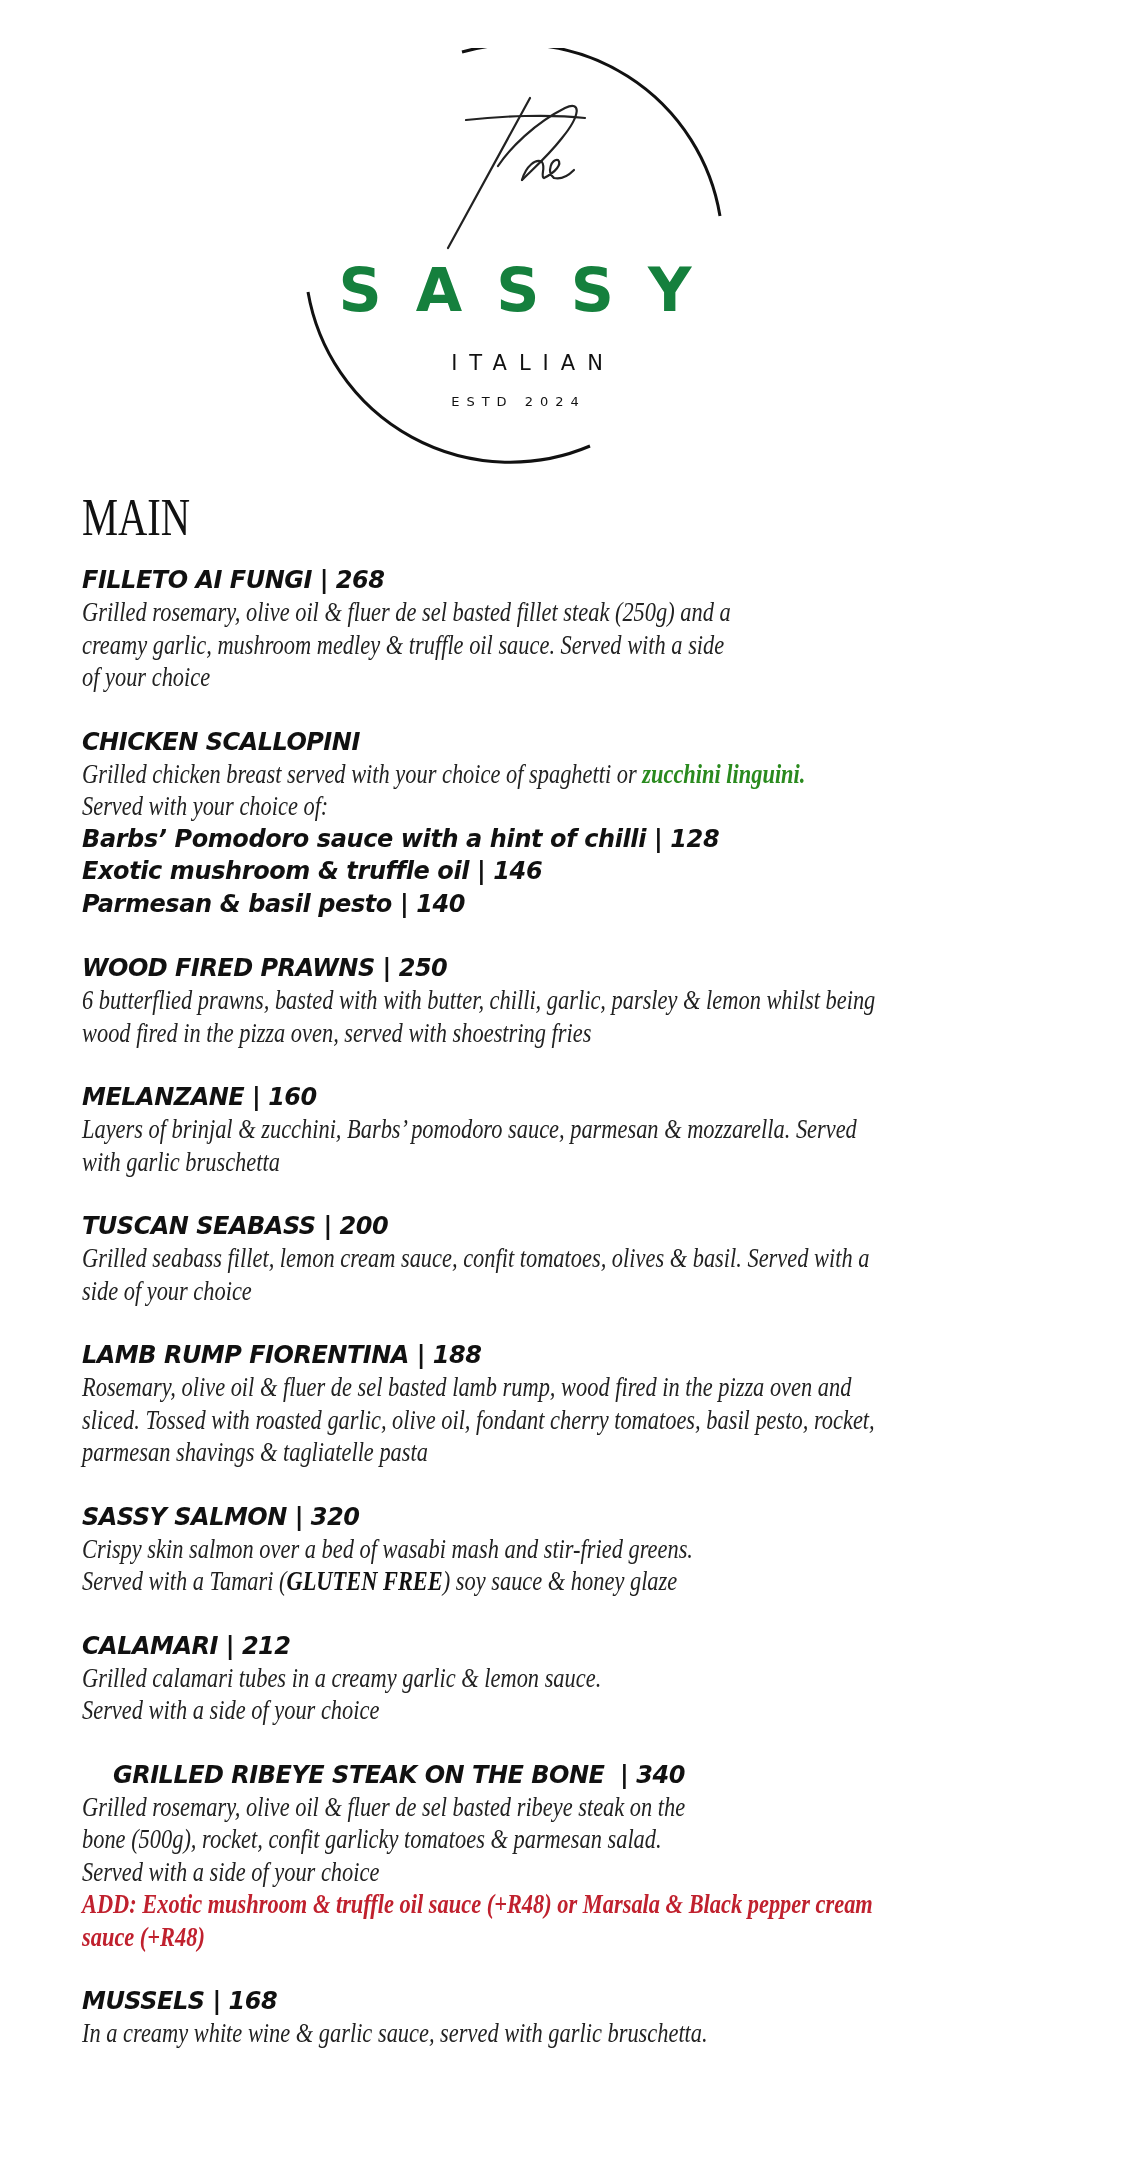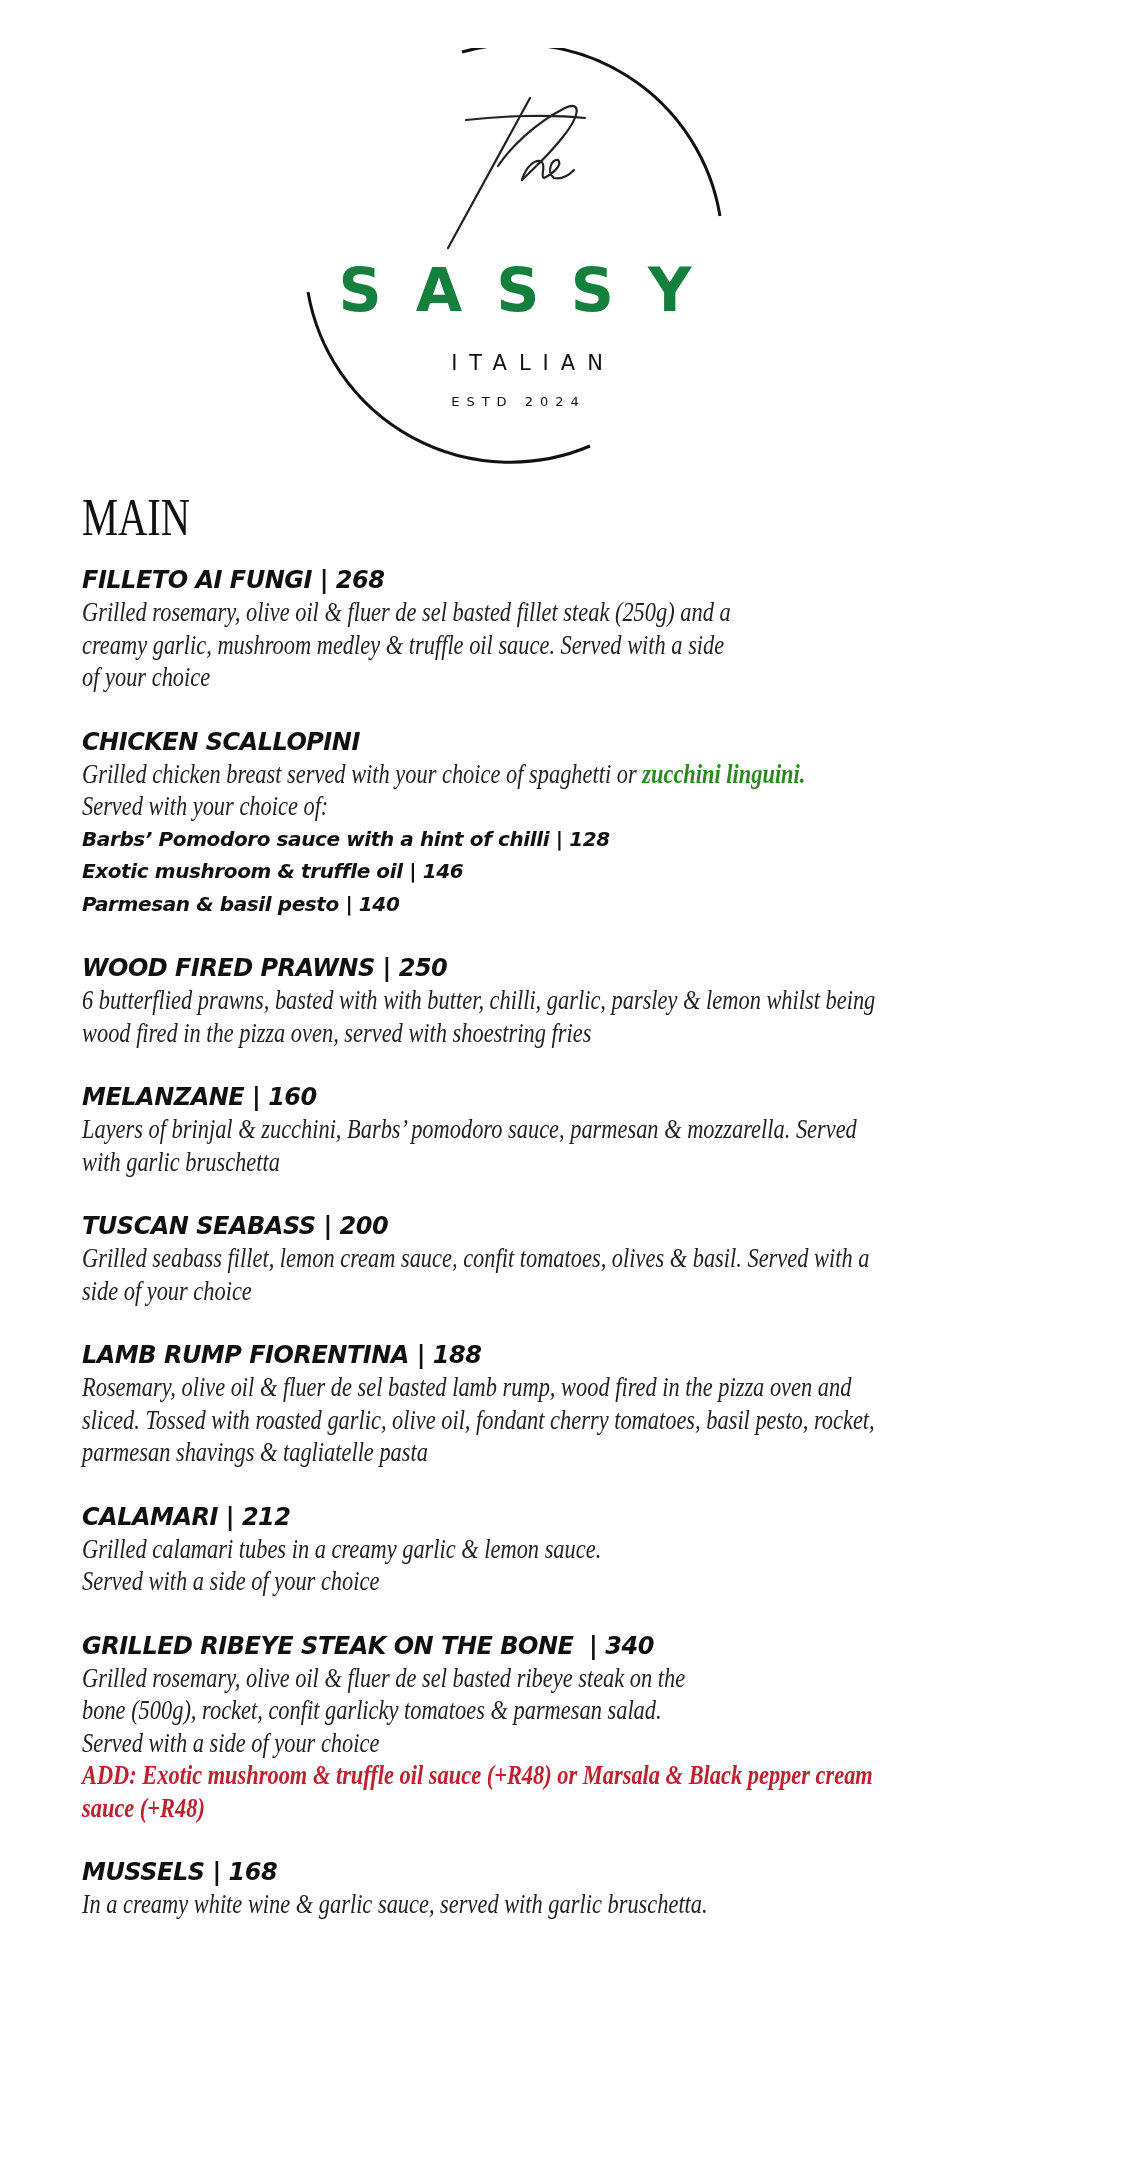--- a/index.html
+++ b/index.html
@@ -11,21 +11,21 @@
     .logo-italian { position:absolute; left:12px; width:430px; top:303px; text-align:center;
       font-family:"DejaVu Sans", sans-serif; font-size:21px; letter-spacing:12px; padding-left:12px; box-sizing:border-box; color:#111; }
     .logo-estd { position:absolute; left:0; width:430px; top:346px; text-align:center;
       font-family:"DejaVu Sans", sans-serif; font-size:13px; letter-spacing:7px; padding-left:7px; box-sizing:border-box; color:#111; }
 
     .content { position:absolute; left:82px; top:488px; width:990px; }
     .section-title { font-family:"Liberation Serif", serif; font-size:52px; line-height:60px; margin:0 0 16px 0; font-weight:normal; transform:scaleX(0.78); transform-origin:left; color:#111; }
     .item { margin-bottom:32px;font-style:italic; }
     .item-title { font-family:"DejaVu Sans", sans-serif; font-weight:bold; font-size:24px; line-height:32px; letter-spacing:-0.5px; color:#111; }
     .desc-line { font-family:"Liberation Serif", serif; font-size:28px; line-height:32.5px; color:#222; transform:scaleX(0.8); transform-origin:left; white-space:nowrap; }
-    .opt-line { font-family:"DejaVu Sans", sans-serif; font-weight:bold; font-size:20px; line-height:32.5px; letter-spacing:-0.4px; color:#111; }
+    .opt-line { font-family:"DejaVu Sans", sans-serif; font-weight:bold; font-size:24px; line-height:32.5px; letter-spacing:-0.4px; color:#111; }
     .green { color:#2a8a1e; font-weight:bold; }
     .bold-serif { font-weight:bold; color:#111; }
     .red { color:#c0212e; font-weight:bold; }
   </style>
 </head>
 <body>
 
 <div class="logo">
   <svg width="430" height="430" viewBox="0 0 430 430">
     <path d="M 162 4 A 205 205 0 0 1 420 168" fill="none" stroke="#111" stroke-width="3"></path>
@@ -79,29 +79,34 @@
     <div class="desc-line">side of your choice</div>
   </div>
 
   <div class="item">
     <div class="item-title">LAMB RUMP FIORENTINA | 188</div>
     <div class="desc-line">Rosemary, olive oil &amp; fluer de sel basted lamb rump, wood fired in the pizza oven and</div>
     <div class="desc-line">sliced. Tossed with roasted garlic, olive oil, fondant cherry tomatoes, basil pesto, rocket,</div>
     <div class="desc-line">parmesan shavings &amp; tagliatelle pasta</div>
   </div>
 
+  <div class="item">
+    <div class="item-title">SASSY SALMON | 320</div>
+    <div class="desc-line">Crispy skin salmon over a bed of wasabi mash and stir-fried greens.</div>
+    <div class="desc-line"><span>Served with a Tamari (</span><span class="bold-serif">GLUTEN FREE</span><span>) soy sauce &amp; honey glaze</span></div>
+  </div>
 
   <div class="item">
     <div class="item-title">CALAMARI | 212</div>
     <div class="desc-line">Grilled calamari tubes in a creamy garlic &amp; lemon sauce.</div>
     <div class="desc-line">Served with a side of your choice</div>
   </div>
 
   <div class="item">
-    <div class="item-title" style="white-space:pre;">GRILLED RIBEYE STEAK ON THE BONE  | 340</div>
+    <div class="item-title" style="white-space:pre;margin-left:31px;">GRILLED RIBEYE STEAK ON THE BONE  | 340</div>
     <div class="desc-line">Grilled rosemary, olive oil &amp; fluer de sel basted ribeye steak on the</div>
     <div class="desc-line">bone (500g), rocket, confit garlicky tomatoes &amp; parmesan salad.</div>
     <div class="desc-line">Served with a side of your choice</div>
     <div class="desc-line red">ADD: Exotic mushroom &amp; truffle oil sauce (+R48) or Marsala &amp; Black pepper cream</div>
     <div class="desc-line red">sauce (+R48)</div>
   </div>
 
   <div class="item">
     <div class="item-title">MUSSELS | 168</div>
     <div class="desc-line">In a creamy white wine &amp; garlic sauce, served with garlic bruschetta.</div>

